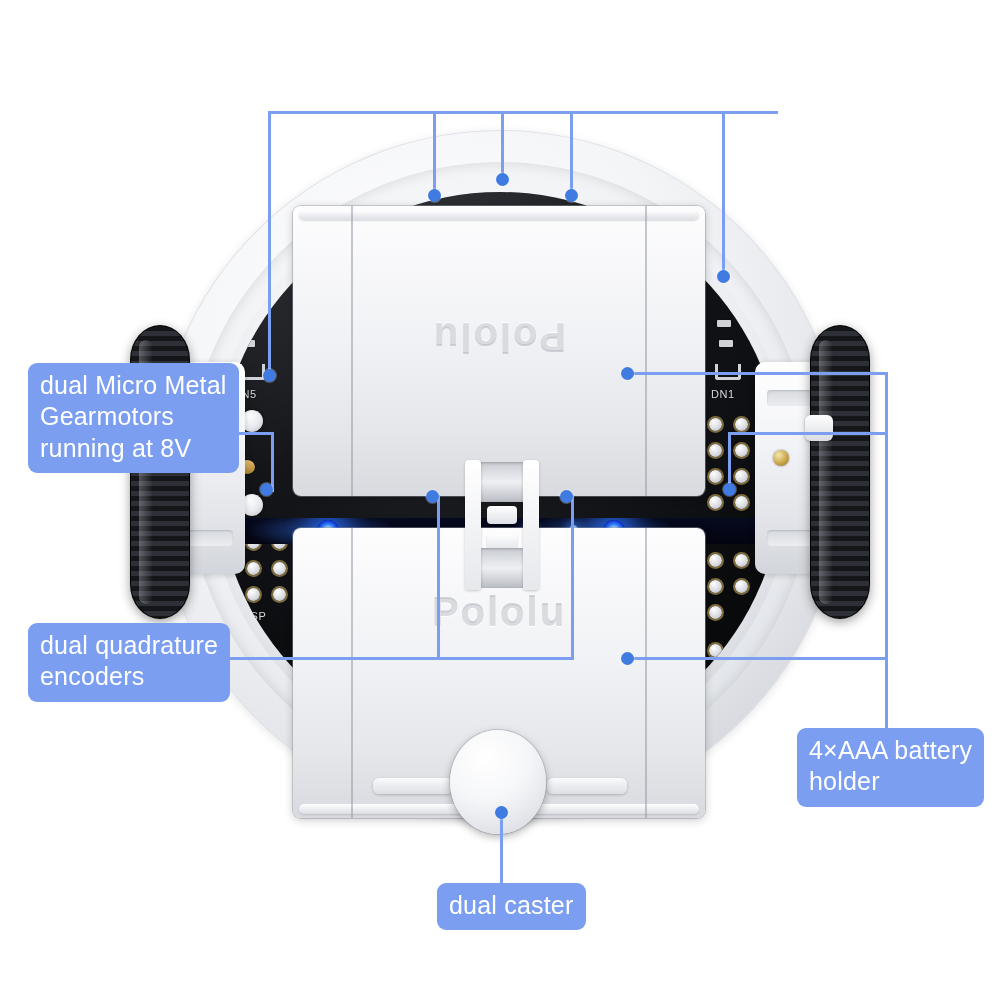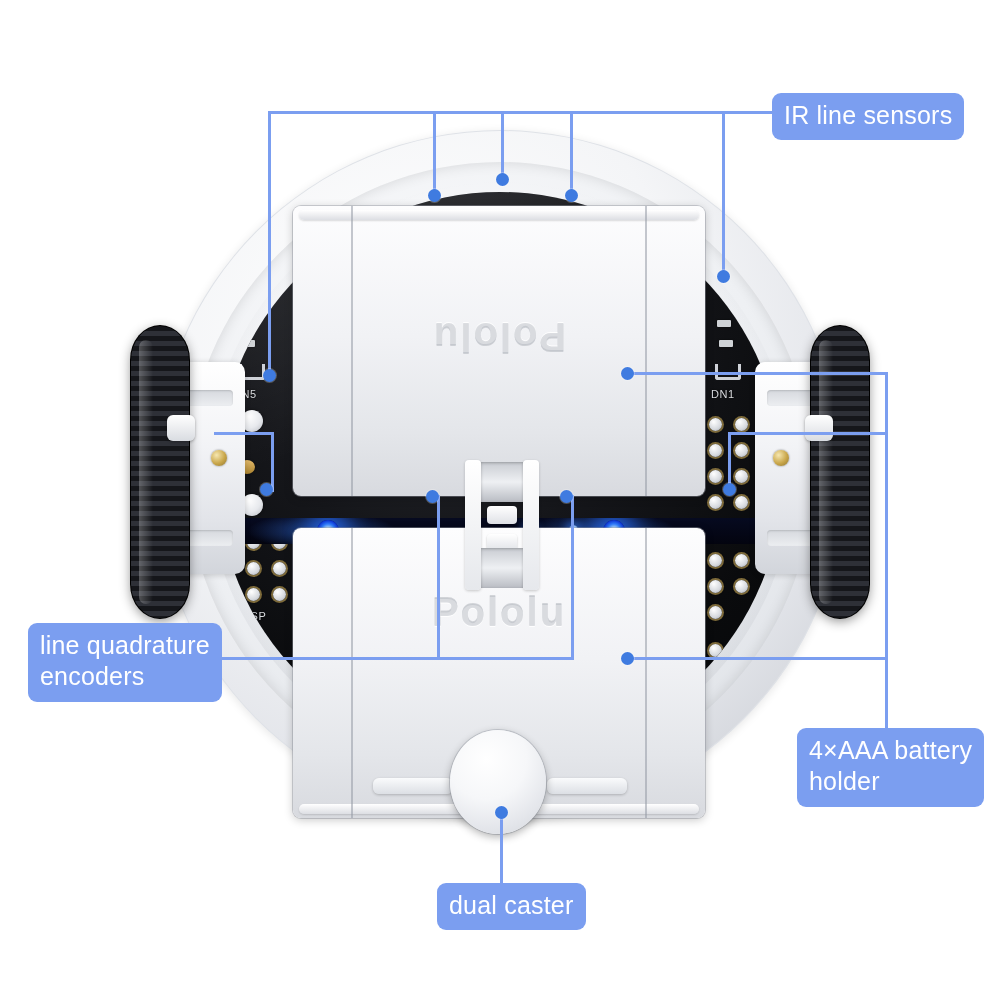--- a/index.html
+++ b/index.html
@@ -317,42 +317,44 @@
 
   <div class="cl v" style="left:501px;top:111px;height:68px;"></div>
   <div class="dot" style="left:496px;top:173px;"></div>
 
   <div class="cl v" style="left:570px;top:111px;height:84px;"></div>
   <div class="dot" style="left:565px;top:189px;"></div>
 
   <div class="cl v" style="left:722px;top:111px;height:165px;"></div>
   <div class="dot" style="left:717px;top:270px;"></div>
 
-  <div class="badge" style="left:772px;top:93px;">IR line sensors</div>
 
   <div class="cl h" style="left:214px;top:432px;width:60px;"></div>
   <div class="cl v" style="left:271px;top:432px;height:60px;"></div>
   <div class="dot" style="left:260px;top:483px;"></div>
 
   <div class="cl h" style="left:728px;top:372px;width:160px;"></div>
   <div class="cl v" style="left:885px;top:372px;height:300px;"></div>
   <div class="cl h" style="left:728px;top:432px;width:160px;"></div>
   <div class="cl v" style="left:728px;top:432px;height:60px;"></div>
   <div class="dot" style="left:723px;top:483px;"></div>
 
+  <div class="badge" style="left:28px;top:363px;">dual Micro Metal
+Gearmotors
+running at 8V</div>
 
   <div class="cl h" style="left:214px;top:657px;width:225px;"></div>
   <div class="cl v" style="left:437px;top:495px;height:164px;"></div>
   <div class="dot" style="left:426px;top:490px;"></div>
 
   <div class="cl v" style="left:571px;top:495px;height:164px;"></div>
   <div class="cl h" style="left:437px;top:657px;width:137px;"></div>
   <div class="dot" style="left:560px;top:490px;"></div>
 
-  <div class="badge" style="left:28px;top:623px;">line quadrature
+  <div class="badge" style="left:28px;top:623px;">dual quadrature
 encoders</div>
 
   <div class="cl h" style="left:632px;top:372px;width:253px;"></div>
   <div class="dot" style="left:621px;top:367px;"></div>
 
   <div class="cl h" style="left:632px;top:657px;width:253px;"></div>
   <div class="cl v" style="left:885px;top:372px;height:358px;"></div>
   <div class="dot" style="left:621px;top:652px;"></div>
 
   <div class="badge" style="left:797px;top:728px;">4×AAA battery

